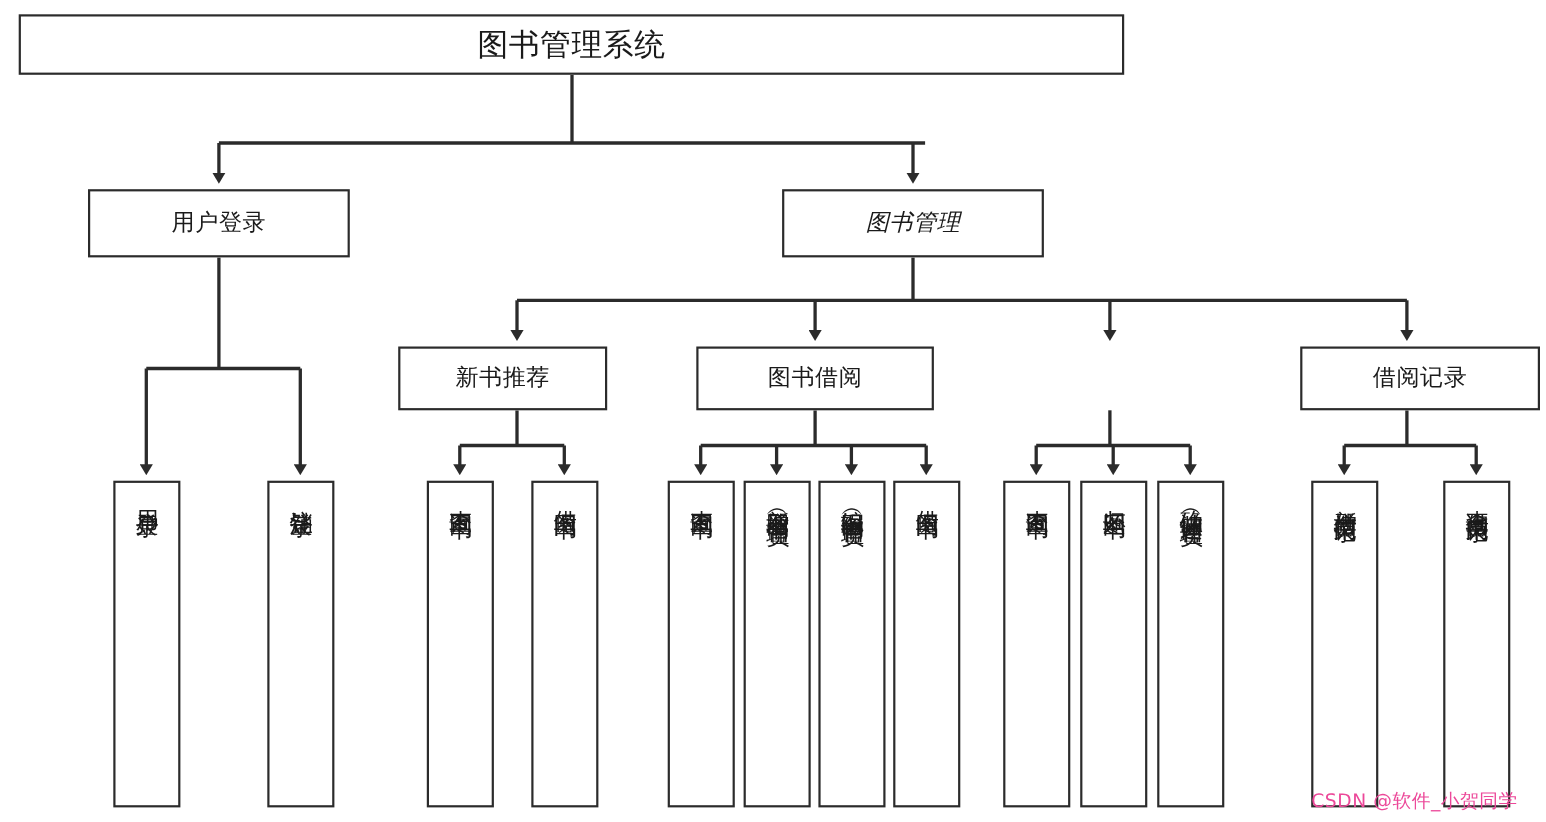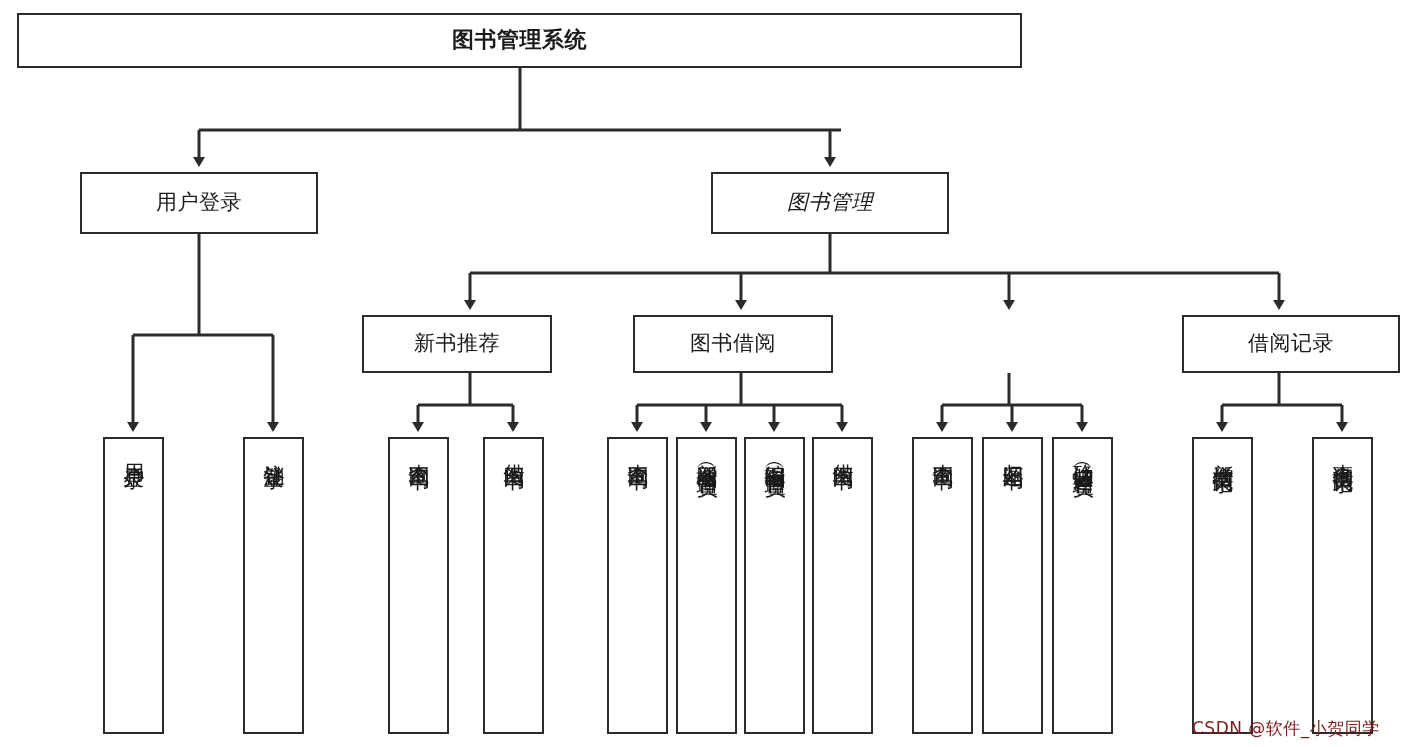--- a/index.html
+++ b/index.html
@@ -40,40 +40,39 @@
     text-align: center;
     line-height: 1.12;
     letter-spacing: 0.5px;
   }
   
   .node.horizontal .node-label {
     font-size: 21px;
     writing-mode: horizontal-tb;
   }
   .node.root .node-label {
-    font-size: 22px;
-    font-weight: bold;
+    font-size: 28px;
   }
   
   .node.vertical {
     align-items: flex-start;
     justify-content: center;
     padding-top: 8px;
   }
   .node.vertical .node-label {
     writing-mode: vertical-rl;
     text-orientation: upright;
     font-size: 21px;
     line-height: 1.0;
     letter-spacing: 2px;
     white-space: nowrap;
   }
   .watermark {
     position: absolute;
-    color: #7f1d1d;
+    color: #ec4899;
     font-size: 17px;
     letter-spacing: 0.5px;
     white-space: nowrap;
     z-index: 3;
     pointer-events: none;
   }
 </style>
 </head>
 <body>
 
@@ -138,21 +137,21 @@
   </div>
 
   <div class="node horizontal" style="left:711px; top:172px; width:238px; height:62px;font-style:italic;">
     <span class="node-label">图书管理</span>
   </div>
 
   <div class="node horizontal" style="left:362px; top:315px; width:190px; height:58px;">
     <span class="node-label">新书推荐</span>
   </div>
 
-  <div class="node horizontal" style="left:633px; top:315px; width:200px; height:58px;justify-content:center;">
+  <div class="node horizontal" style="left:633px; top:315px; width:216px; height:58px;justify-content:center;">
     <span class="node-label">图书借阅</span>
   </div>
 
 
   <div class="node horizontal" style="left:1170px; top:315px; width:218px; height:58px;margin-left:12px;">
     <span class="node-label">借阅记录</span>
   </div>
 
   <div class="node vertical" style="left:103px; top:437px; width:61px; height:297px;">
     <span class="node-label">用户登录</span>

